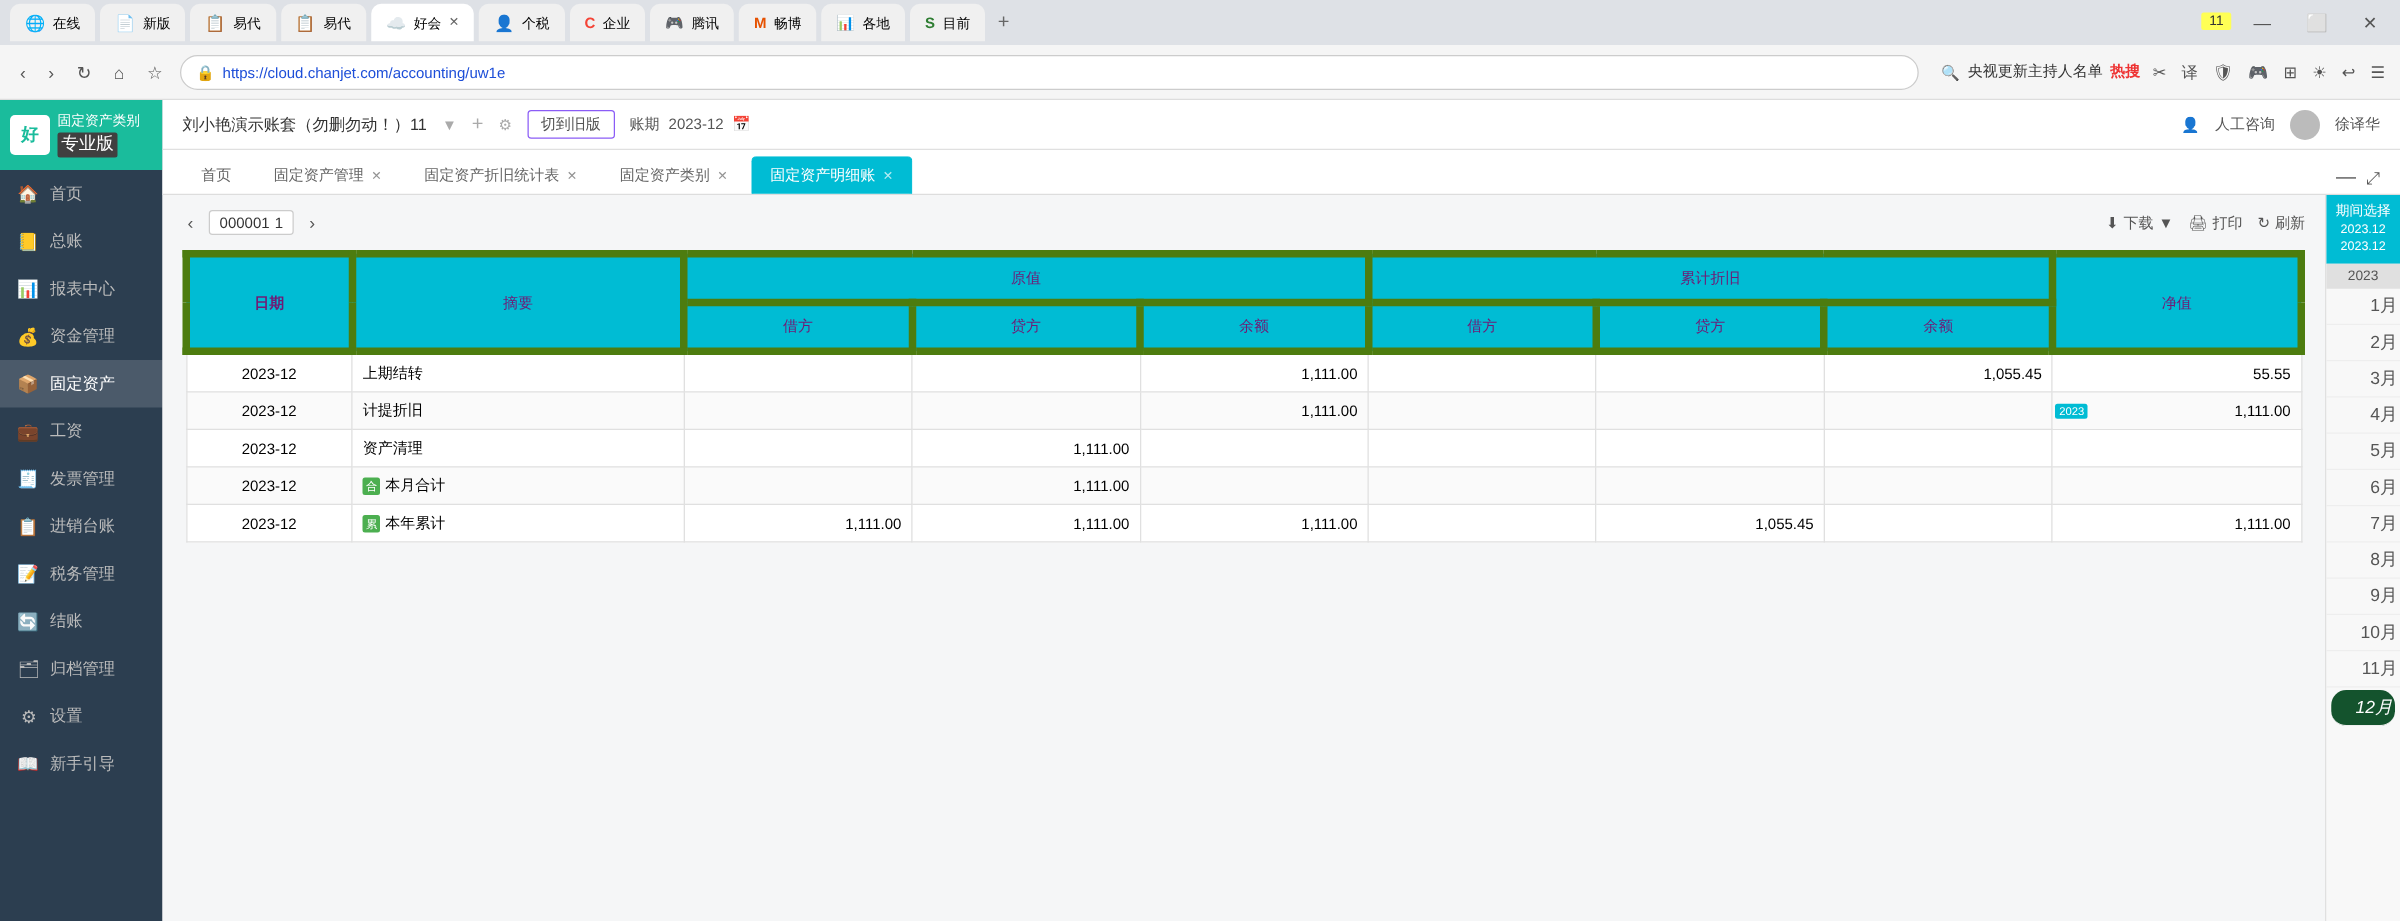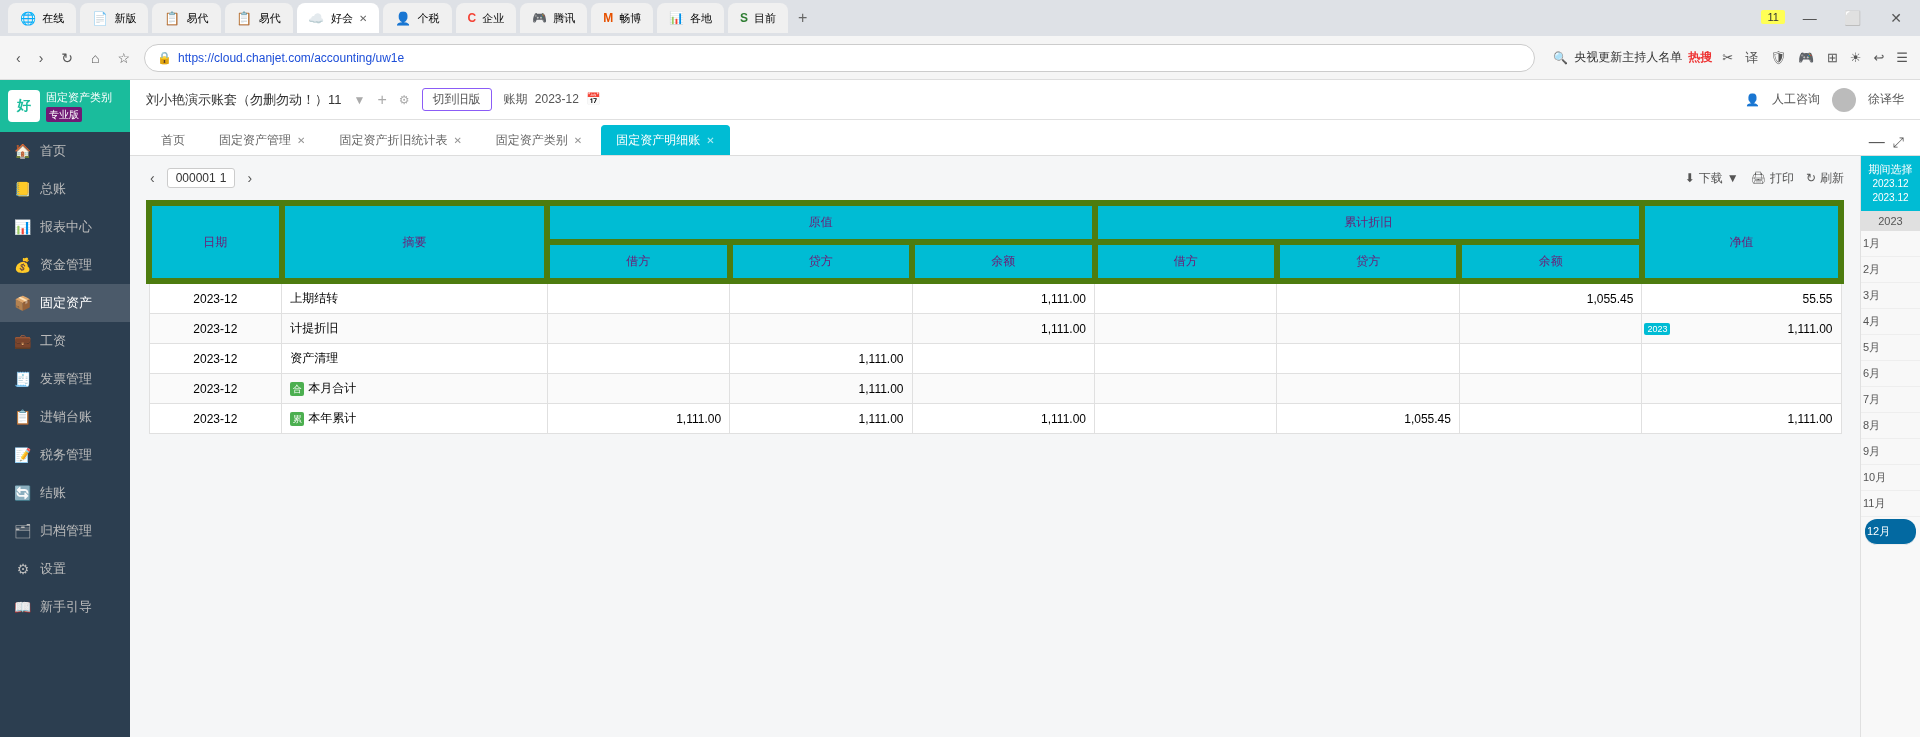--- a/index.html
+++ b/index.html
@@ -25,21 +25,21 @@
     .toolbar-icons { display: flex; align-items: center; gap: 12px; font-size: 13px; color: #555; }
 
     
     .app-wrapper { display: flex; height: calc(737px - 80px); }
 
     
     .sidebar { width: 130px; background: #2c3e50; color: #ccc; display: flex; flex-direction: column; height: 100%; }
     .sidebar-logo { background: #1abc9c; padding: 10px 8px; display: flex; align-items: center; gap: 6px; }
     .logo-icon { width: 32px; height: 32px; background: #fff; border-radius: 4px; display: flex; align-items: center; justify-content: center; color: #1abc9c; font-weight: bold; font-size: 14px; }
     .logo-text { color: #fff; font-size: 11px; line-height: 1.3; }
-    .logo-text .pro { background: #701a75; color: #fff; font-size: 10px; padding: 1px 3px; border-radius: 2px; display: inline-block; margin-top: 2px; }
+    .logo-text .pro { background: #404040; color: #fff; font-size: 14px; padding: 1px 3px; border-radius: 2px; display: inline-block; margin-top: 2px; font-family: Liberation Serif, serif; }
     .nav-item { display: flex; align-items: center; gap: 8px; padding: 10px 14px; cursor: pointer; color: #bbb; font-size: 13px; }
     .nav-item.active { background: rgba(255,255,255,0.15); color: #fff; }
     .nav-icon { width: 18px; height: 18px; display: flex; align-items: center; justify-content: center; font-size: 14px; }
 
     
     .main { flex: 1; background: #f5f6f7; display: flex; flex-direction: column; overflow: hidden; }
 
     
     .top-bar { background: #fff; padding: 6px 16px; display: flex; align-items: center; gap: 12px; border-bottom: 1px solid #e0e0e0; height: 40px; }
     .company-name { font-size: 13px; color: #333; }
@@ -72,22 +72,22 @@
     .ledger-table td.text-left { text-align: left; }
     .ledger-table td.text-center { text-align: center; }
     .ledger-table tr:nth-child(even) td { background: #fafafa; }
     .row-label { display: flex; align-items: center; gap: 4px; }
     .row-icon { display: inline-block; width: 14px; height: 14px; background: #4caf50; color: #fff; font-size: 9px; border-radius: 2px; text-align: center; line-height: 14px; }
 
     
     .period-panel { width: 60px; background: #f8f8f8; border-left: 1px solid #e0e0e0; display: flex; flex-direction: column; overflow-y: auto; }
     .period-header { background: #00bcd4; color: #fff; text-align: center; padding: 6px 2px; font-size: 11px; line-height: 1.4; cursor: pointer; }
     .period-year { background: #e0e0e0; text-align: center; padding: 4px 2px; font-size: 11px; color: #555; cursor: pointer; }
-    .period-month { text-align: left; padding: 5px 2px; font-size: 11px; color: #555; cursor: pointer; border-bottom: 1px solid #eee; }
-    .period-month.active { background: #0369a1; color: #fff; border-radius: 12px; margin: 2px 4px; }
+    .period-month { text-align: right; padding: 5px 2px; font-size: 14px; color: #555; cursor: pointer; border-bottom: 1px solid #eee; }
+    .period-month.active { background: #14532d; color: #fff; border-radius: 12px; margin: 2px 4px; font-style: italic; }
   </style>
 </head>
 <body>
 
 <div class="browser-top">
   <div class="browser-tab">
     <span style="color:#1abc9c;font-size:13px;">🌐</span>
     <span class="browser-tab-label">在线</span>
   </div>
   <div class="browser-tab">
@@ -302,21 +302,21 @@
             <div class="action-btn">
               <span>↻</span>
               <span>刷新</span>
             </div>
           </div>
         </div>
 
         <table class="ledger-table">
           <thead>
             <tr>
-              <th rowspan="2" style="width:80px;">日期</th>
+              <th rowspan="2" style="width:80px;font-weight:bold;">日期</th>
               <th rowspan="2" style="width:160px;">摘要</th>
               <th colspan="3">原值</th>
               <th colspan="3">累计折旧</th>
               <th rowspan="2" style="width:120px;">净值</th>
             </tr>
             <tr>
               <th style="width:110px;">借方</th>
               <th style="width:110px;">贷方</th>
               <th style="width:110px;">余额</th>
               <th style="width:110px;">借方</th>

